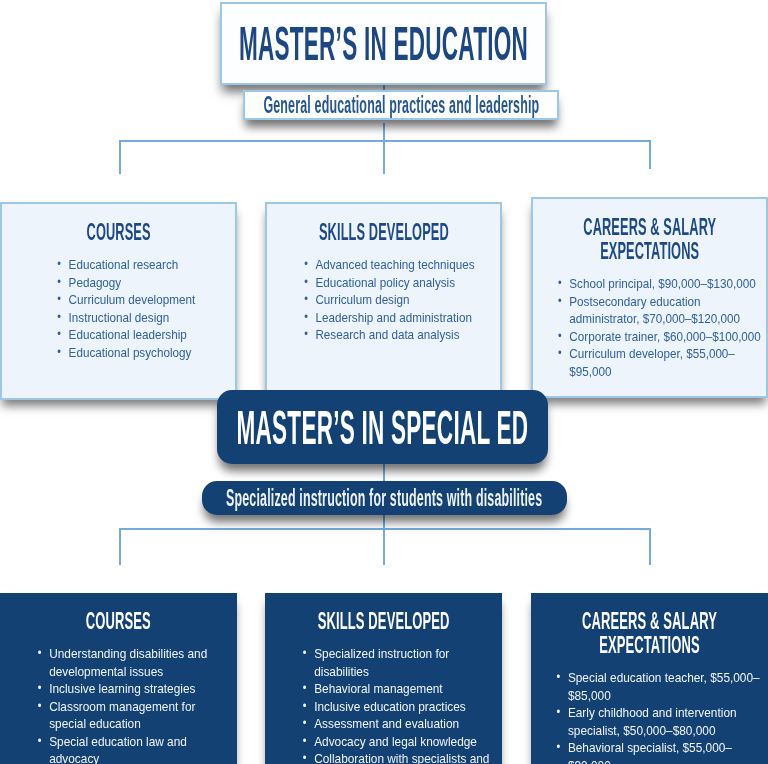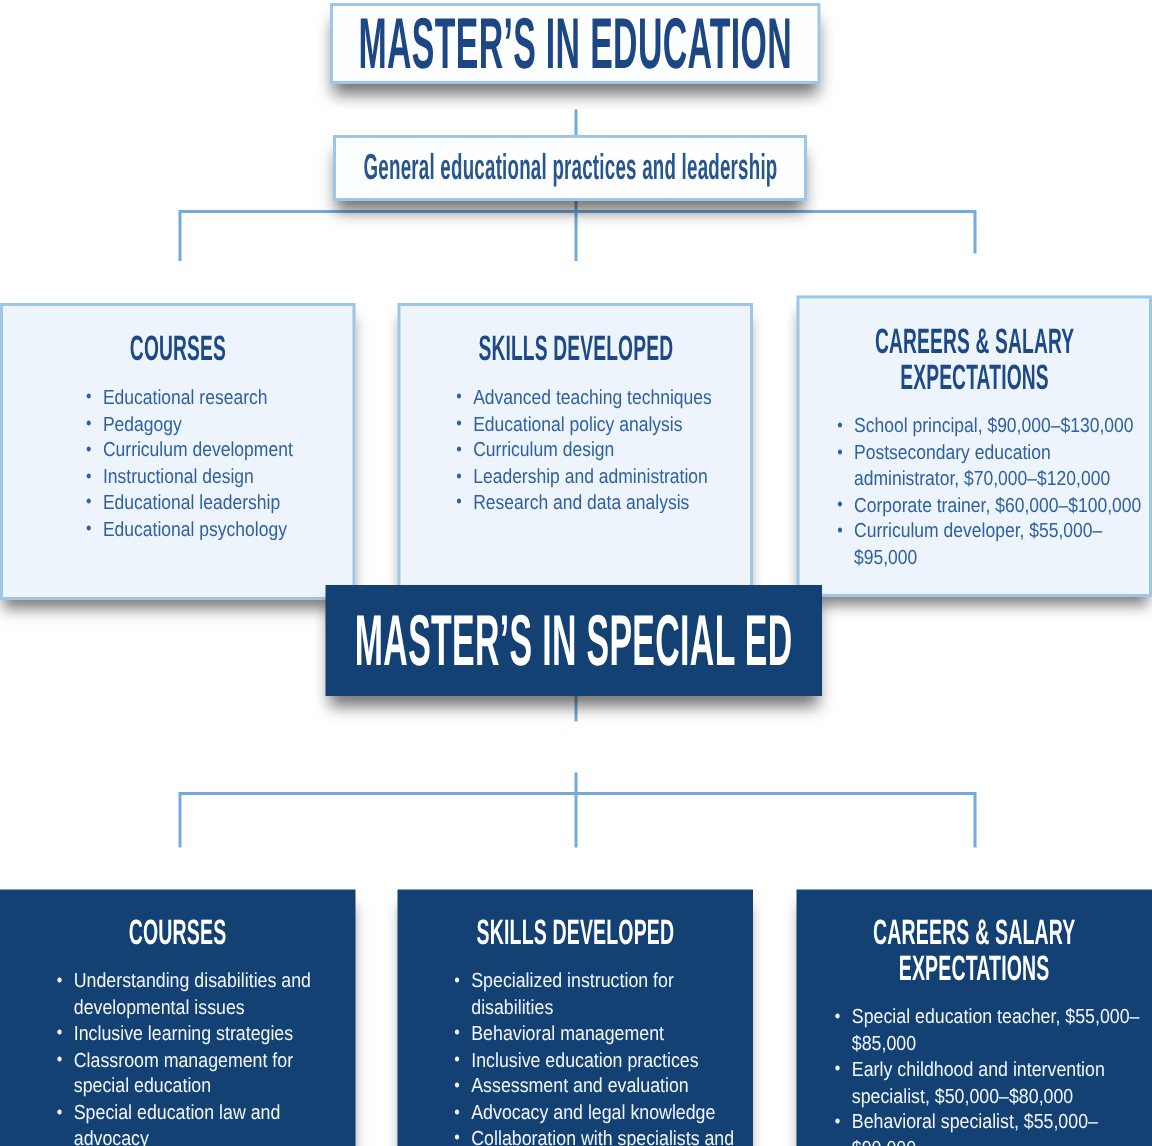--- a/index.html
+++ b/index.html
@@ -7,21 +7,21 @@
     position:relative; width:768px; height:764px; background:#ffffff;
     font-family:"Liberation Sans", sans-serif; overflow:hidden;
   }
 
   
   .line { position:absolute; background:#74aadd; }
 
   
   .node { position:absolute; box-sizing:border-box; display:flex; align-items:center; justify-content:center; text-align:center; }
   .node.light { background:#fdfeff; border:2px solid #9cc7e6; box-shadow:0 9px 10px -2px rgba(0,0,0,0.55); }
-  .node.dark  { background:#134173; box-shadow:0 9px 10px -2px rgba(0,0,0,0.55); }
+  .node.dark  { background:#134173; box-shadow:0 9px 10px -2px rgba(0,0,0,0.55);border-radius:15px; }
 
   .cond { display:inline-block; white-space:nowrap; }
   .t-main { font-size:48px; font-weight:700; color:#1c4784; transform:scaleX(0.47); letter-spacing:0.5px; }
   .node.dark .t-main { color:#ffffff; }
   .t-sub { font-size:24px; font-weight:700; color:#27568f; transform:scaleX(0.52); letter-spacing:0.3px; }
   .node.dark .t-sub { color:#eef3f9; }
 
   
   .box { position:absolute; box-sizing:border-box;margin-top:28px; }
   .box.light { background:#eef4fb; border:2px solid #9cc7e6; box-shadow:0 8px 9px -2px rgba(0,0,0,0.5); }
@@ -47,25 +47,25 @@
 
 <div class="canvas">
 
   <div class="line" style="left:383px; top:73px; width:2px; height:17px;"></div>
   <div class="line" style="left:383px; top:123px; width:2px; height:17px;"></div>
   <div class="line" style="left:119px; top:140px; width:532px; height:2px;"></div>
   <div class="line" style="left:119px; top:142px; width:2px; height:32px;"></div>
   <div class="line" style="left:383px; top:142px; width:2px; height:32px;"></div>
   <div class="line" style="left:649px; top:142px; width:2px; height:27px;"></div>
 
-  <div class="node light" style="left:220px; top:2px; width:327px; height:54px;">
+  <div class="node light" style="left:220px; top:2px; width:327px; height:83px;">
     <span class="cond t-main">MASTER’S IN EDUCATION</span>
   </div>
 
-  <div class="node light" style="left:222px; top:90px; width:316px; height:44px;">
+  <div class="node light" style="left:243px; top:90px; width:316px; height:30px;">
     <span class="cond t-sub">General educational practices and leadership</span>
   </div>
 
   <div class="box light" style="left:0px; top:174px; width:237px; height:198px;">
     <div class="content">
       <div class="box-heading">
         <span class="cond">COURSES</span>
       </div>
       <ul class="box-list pad-l">
         <li>Educational research</li>
@@ -112,20 +112,23 @@
   <div class="line" style="left:383px; top:515px; width:2px; height:13px;"></div>
   <div class="line" style="left:119px; top:528px; width:532px; height:2px;"></div>
   <div class="line" style="left:119px; top:530px; width:2px; height:35px;"></div>
   <div class="line" style="left:383px; top:530px; width:2px; height:35px;"></div>
   <div class="line" style="left:649px; top:530px; width:2px; height:35px;"></div>
 
   <div class="node dark" style="left:217px; top:390px; width:331px; height:74px;">
     <span class="cond t-main">MASTER’S IN SPECIAL ED</span>
   </div>
 
+  <div class="node dark" style="left:202px; top:481px; width:365px; height:34px;">
+    <span class="cond t-sub">Specialized instruction for students with disabilities</span>
+  </div>
 
   <div class="box dark" style="left:0px; top:565px; width:237px; height:197px;">
     <div class="content">
       <div class="box-heading">
         <span class="cond">COURSES</span>
       </div>
       <ul class="box-list pad-m">
         <li>Understanding disabilities and developmental issues</li>
         <li>Inclusive learning strategies</li>
         <li>Classroom management for special education</li>

